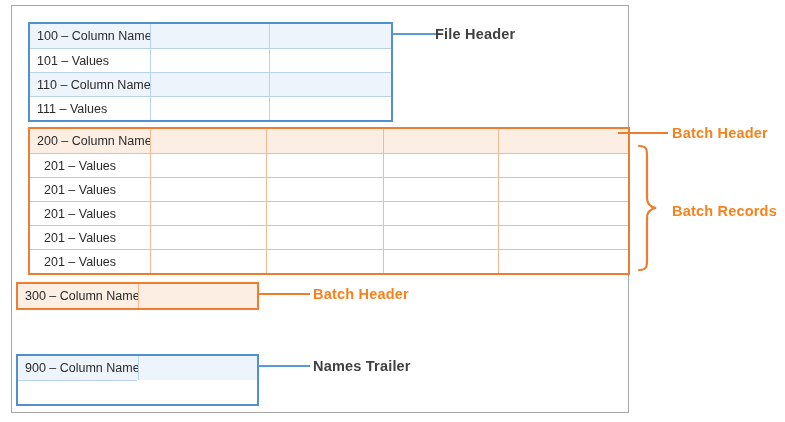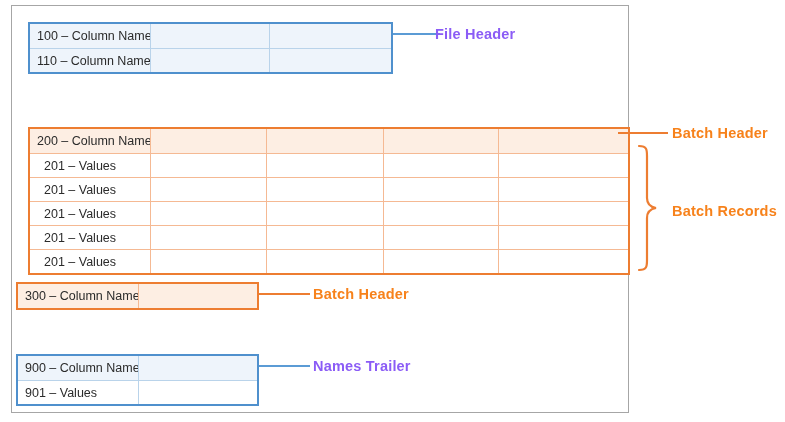--- a/index.html
+++ b/index.html
@@ -99,21 +99,21 @@
 
   
   .callout-label {
     position: absolute;
     font-size: 14.5px;
     font-weight: bold;
     letter-spacing: 0.2px;
     white-space: nowrap;
     line-height: 1;
   }
-  .callout-label.blue   { color: #8b5cf6; }
+  .callout-label.blue   { color: #404040; }
   .callout-label.orange { color: #f7821b; }
 
   
   #batch-records-brace {
     position: absolute;
     left: 636px;
     top: 144px;
     width: 26px;
     height: 128px;
   }
@@ -122,22 +122,32 @@
 <body>
 
 <div id="diagram-frame">
 
   <div class="record-table tbl-blue" id="file-header-table">
     <div class="row shaded">
       <div class="cell label-cell" style="width:120px">100 – Column Names</div>
       <div class="cell" style="width:119px"></div>
       <div class="cell" style="width:122px"></div>
     </div>
+    <div class="row">
+      <div class="cell label-cell" style="width:120px">101 – Values</div>
+      <div class="cell" style="width:119px"></div>
+      <div class="cell" style="width:122px"></div>
+    </div>
     <div class="row shaded">
       <div class="cell label-cell" style="width:120px">110 – Column Names</div>
+      <div class="cell" style="width:119px"></div>
+      <div class="cell" style="width:122px"></div>
+    </div>
+    <div class="row">
+      <div class="cell label-cell" style="width:120px">111 – Values</div>
       <div class="cell" style="width:119px"></div>
       <div class="cell" style="width:122px"></div>
     </div>
   </div>
 
   <div class="leader" style="left:381px; top:27px; width:47px;"></div>
   <div class="callout-label blue" style="left:423px; top:21px;">File Header</div>
 
   <div class="record-table tbl-orange" id="batch-table">
     <div class="row shaded">
@@ -202,18 +212,17 @@
 </div>
 <div class="leader orange" style="left:259px; top:293px; width:51px;"></div>
 <div class="callout-label orange" style="left:313px; top:287px;">Batch Header</div>
 
 <div class="record-table tbl-blue" id="file-trailer-table">
   <div class="row shaded">
     <div class="cell label-cell" style="width:120px">900 – Column Names</div>
     <div class="cell" style="width:119px"></div>
   </div>
   <div class="row">
-    <div class="cell label-cell" style="width:120px">901 – Values</div>
     <div class="cell" style="width:119px"></div>
   </div>
 </div>
 <div class="leader" style="left:259px; top:365px; width:51px;"></div>
 <div class="callout-label blue" style="left:313px; top:359px;">Names Trailer</div>
 
 </body></html>

